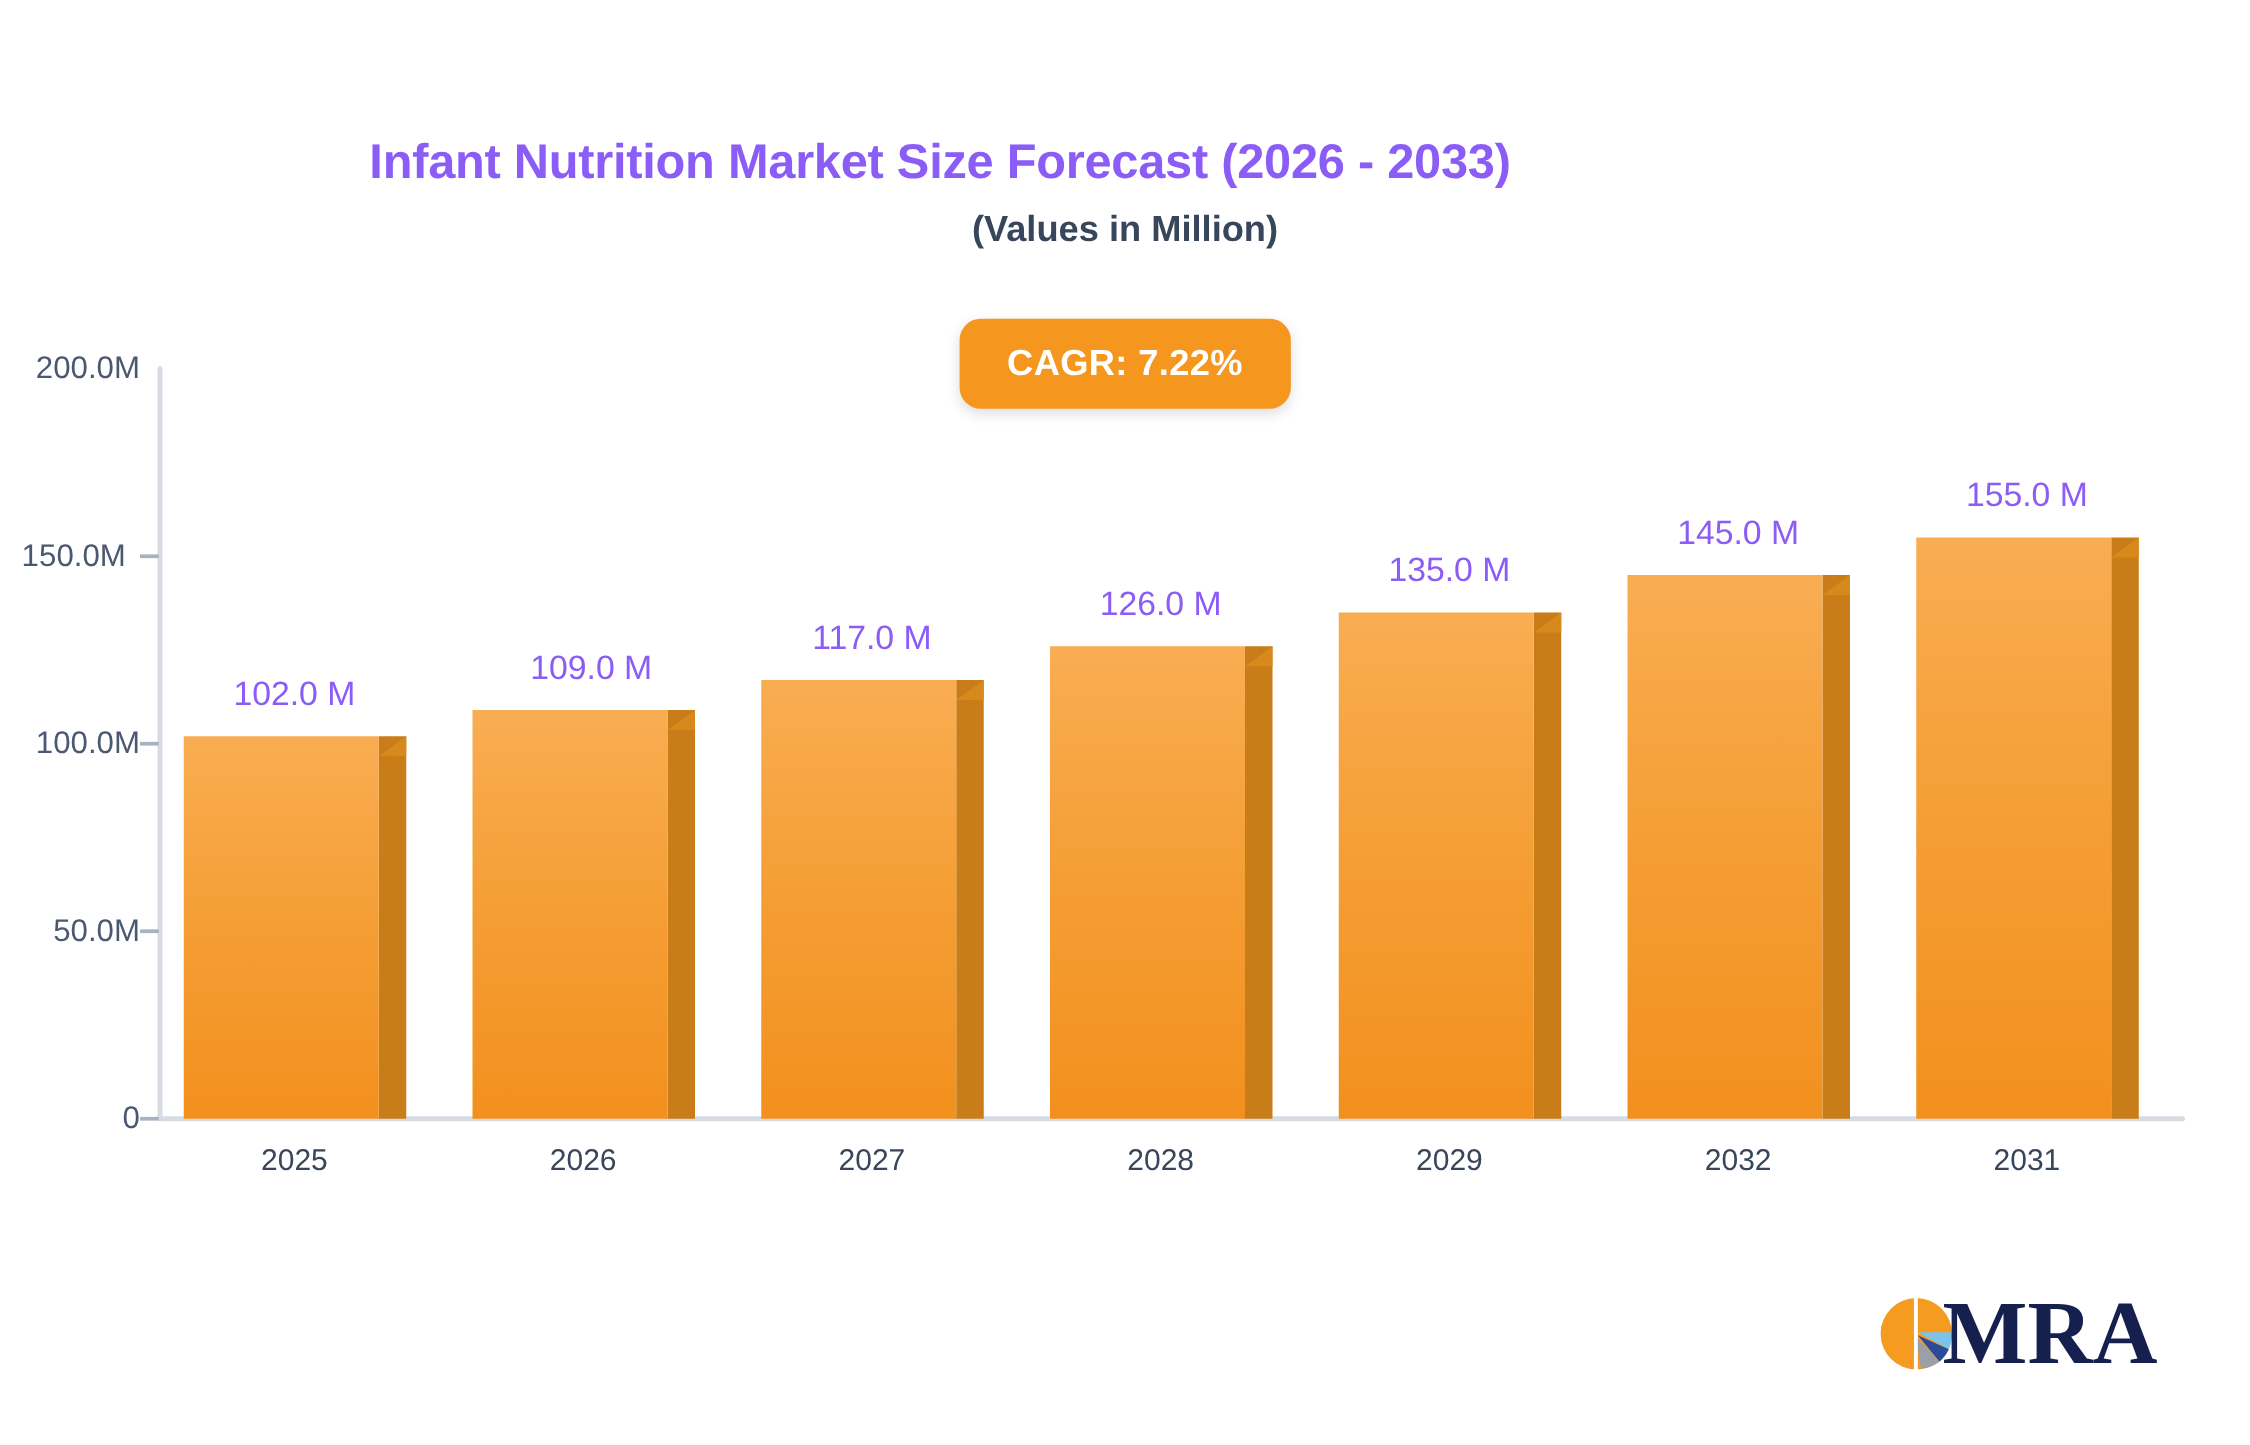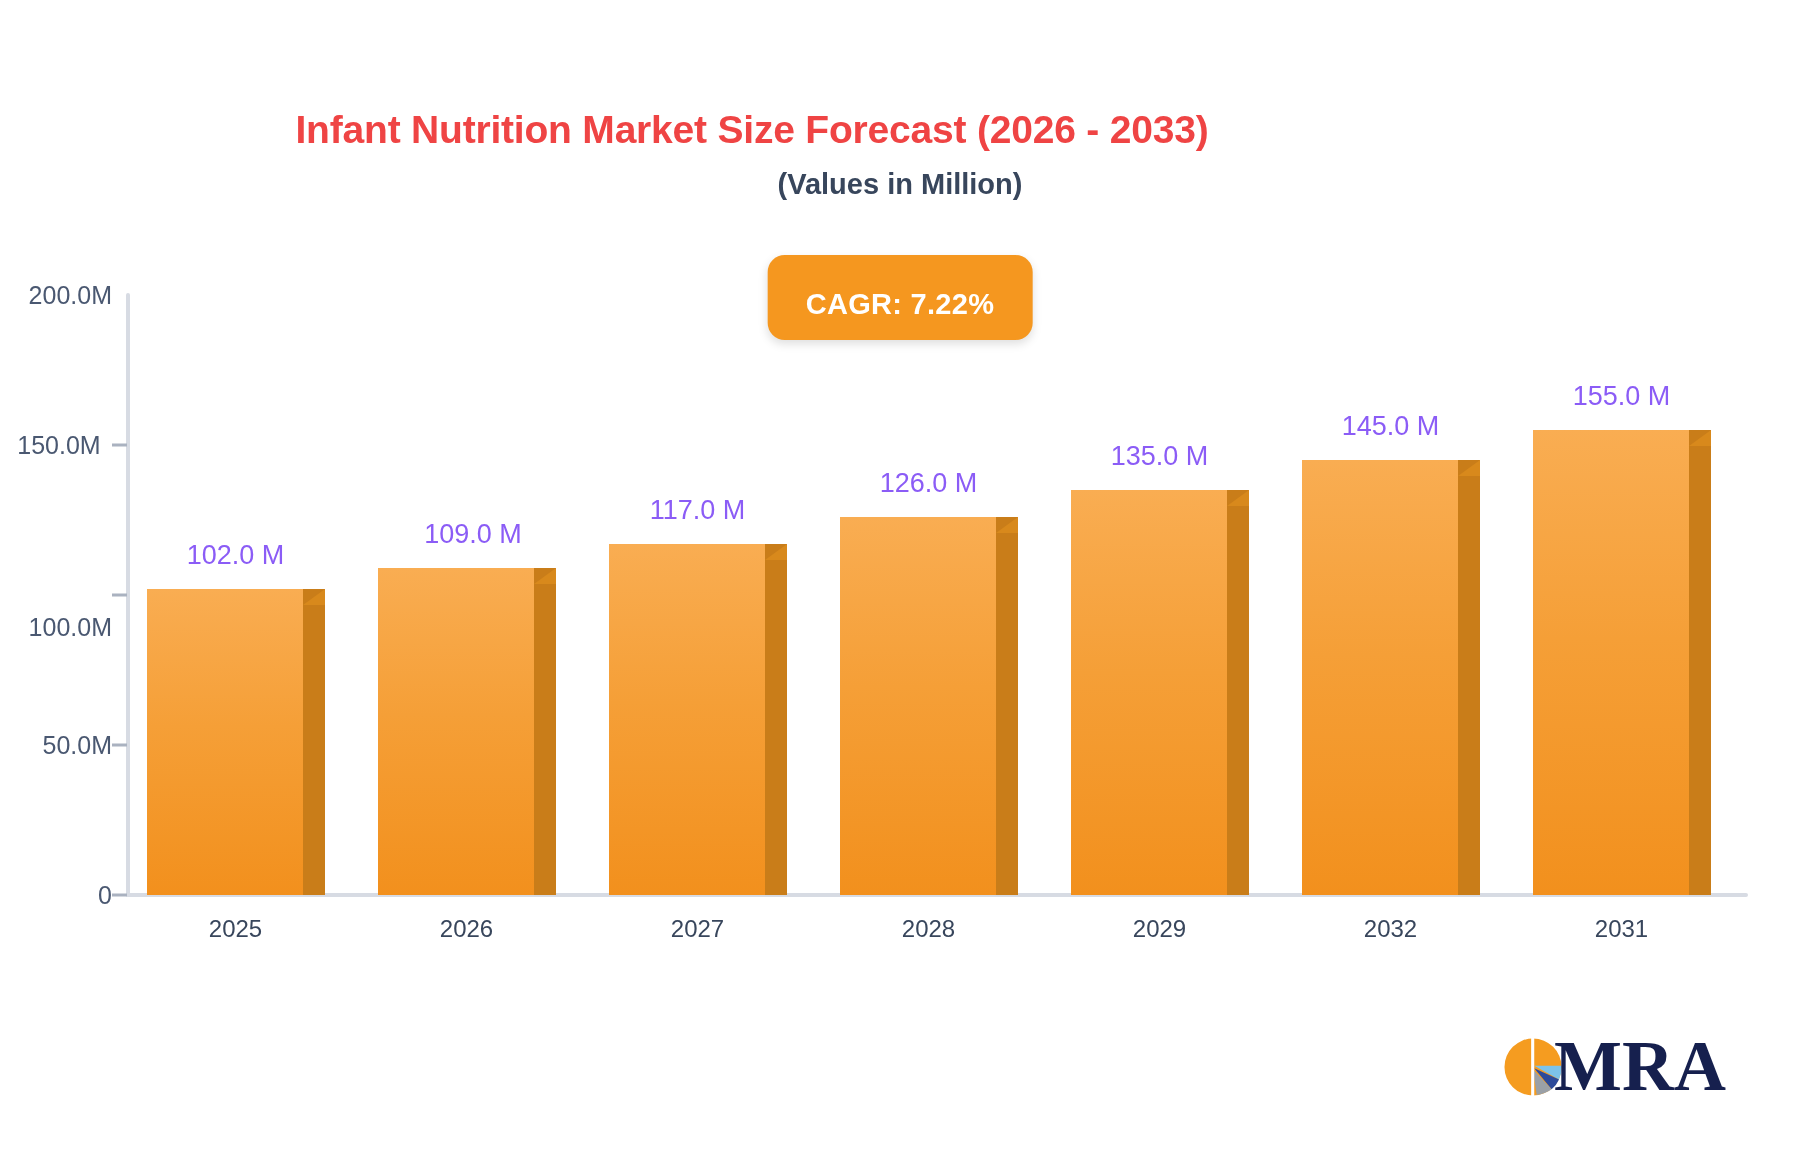--- a/index.html
+++ b/index.html
@@ -21,21 +21,21 @@
 
   
   #chart-title {
     position: absolute;
     top: 108px;
     left: 0;
     width: 1504px;
     text-align: center;
     font-size: 39px;
     font-weight: 700;
-    color: #ef4444;
+    color: #8b5cf6;
     letter-spacing: -0.2px;
     white-space: nowrap;
   }
 
   #chart-subtitle {
     position: absolute;
     top: 168px;
     left: 0;
     width: 1800px;
     text-align: center;
@@ -47,21 +47,21 @@
 
   #cagr-badge {
     position: absolute;
     top: 255px;
     left: 50%;
     transform: translateX(-50%);
     background: #f5971f;
     color: #ffffff;
     font-size: 29px;
     font-weight: 700;
-    padding: 33px 38px 19px 38px;
+    padding: 20px 38px 19px 38px;
     border-radius: 17px;
     box-shadow: 0 4px 10px rgba(0,0,0,0.13);
     white-space: nowrap;
     letter-spacing: 0.3px;
   }
 
   
   
   #plot {
     position: absolute;
@@ -186,21 +186,21 @@
   <div id="cagr-badge">CAGR: 7.22%</div>
 
   <div id="y-axis-line"></div>
   <div id="x-axis-line"></div>
 
   <div id="y-ticks">
       <div class="y-tick-label" style="left: 6px; right: auto; width: 106px; top: 895px;">0</div>
       <div class="y-tick-dash" style="left: 112px; top: 895px;"></div>
       <div class="y-tick-label" style="left: 6px; right: auto; width: 106px; top: 745px;">50.0M</div>
       <div class="y-tick-dash" style="left: 112px; top: 745px;"></div>
-      <div class="y-tick-label" style="left: 6px; right: auto; width: 106px; top: 595px; margin-top: 32px;">100.0M</div>
+      <div class="y-tick-label" style="left: 6px; right: auto; width: 106px; top: 595px;">100.0M</div>
       <div class="y-tick-dash" style="left: 112px; top: 595px;"></div>
       <div class="y-tick-label" style="left: 6px; right: auto; width: 106px; top: 445px; text-align: center;">150.0M</div>
       <div class="y-tick-dash" style="left: 112px; top: 445px;"></div>
       <div class="y-tick-label" style="left: 6px; right: auto; width: 106px; top: 295px;">200.0M</div>
     </div>
   <div id="plot">
       <div class="bar-group" style="left: 18.5px; width: 178px; height: 306px;">
         <div class="bar-side" style="left: 156px; height: 306px;"></div>
         <div class="bar-face" style="width: 156px; height: 306px;"></div>
         <div class="bar-top" style="left: 156px; bottom: 290px;"></div>

